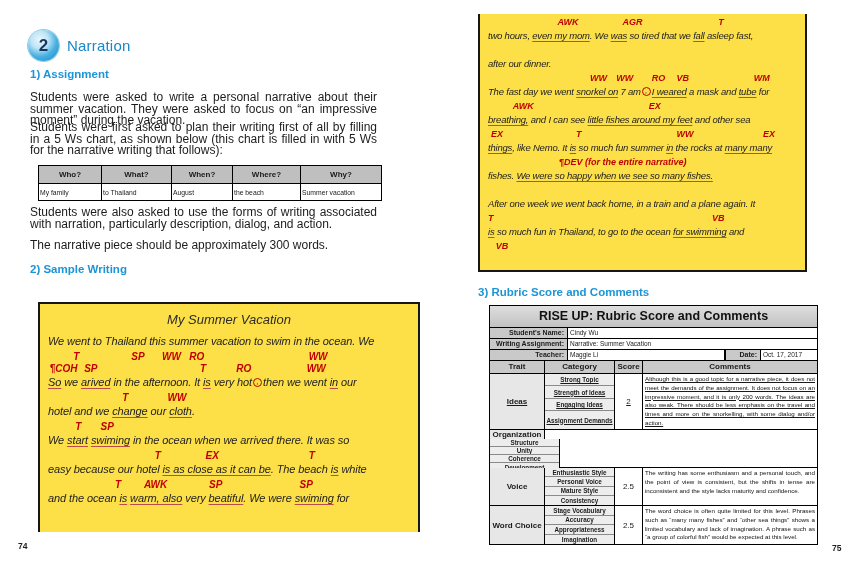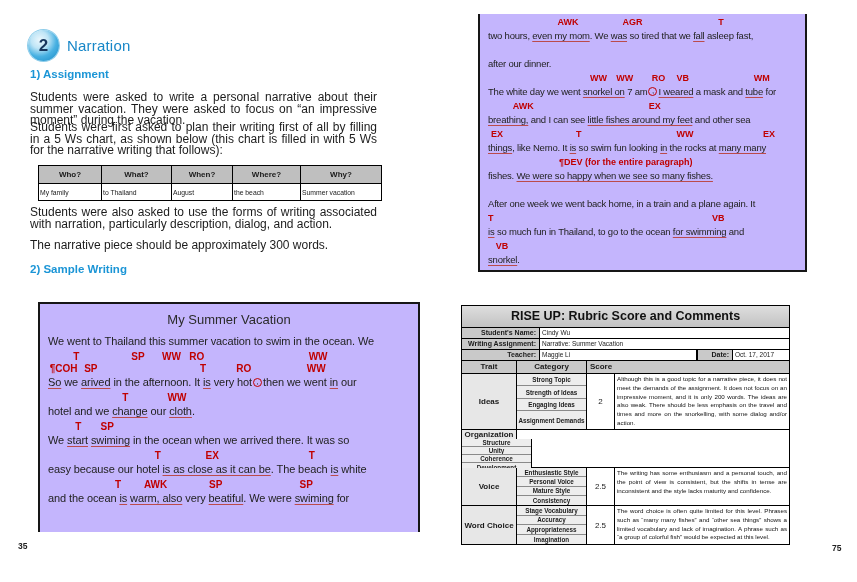--- a/index.html
+++ b/index.html
@@ -27,39 +27,39 @@
   #p1{top:92px;} #p2{top:122px;} #p3{top:207px;} #p4{top:240px;}
 
   
   .fivews{position:absolute;left:38px;top:165px;width:328px;border-collapse:collapse;table-layout:fixed;}
   .fivews th,.fivews td{border:1px solid #000;overflow:hidden;}
   .fivews th{background:#bfbfbf;font-size:8px;height:15px;font-weight:bold;}
   .fivews td{font-size:6.8px;height:14px;background:#fff;}
   .fivews .cw0{width:60px}.fivews .cw1{width:67px}.fivews .cw2{width:58px}.fivews .cw3{width:65px}.fivews .cw4{width:78px}
 
   
-  .wbox{position:absolute;background:#c4b5fd;border:2.5px solid #161616;}
+  .wbox{position:absolute;background:#fde047;border:2.5px solid #161616;font-style:italic;}
   #boxL{left:38px;top:302px;width:382px;height:230px;border-bottom:none;padding:5px 8px 0 8px;box-sizing:border-box;}
   #boxR{left:45px;top:14px;width:329px;height:258px;border-top:none;padding:2px 8px 0 8px;box-sizing:border-box;}
   .wtitle{height:24px;line-height:22px;text-align:center;font-size:13px;color:#2b2b2b;}
   .wlines{position:relative;}
   .text-line{white-space:nowrap;color:#222;}
   #boxL .text-line{height:17px;line-height:17px;font-size:11px;letter-spacing:-.1px;}
   #boxR .text-line{height:16px;line-height:16px;font-size:9.5px;letter-spacing:-.2px;}
   .ann-row{position:relative;height:12px;}
   .ann{position:absolute;top:1px;font-weight:bold;color:var(--annred,#c00000);white-space:nowrap;}
   #boxL .ann{font-size:10px;}
   #boxR .ann{font-size:9px;}
   .line-gap{height:12px;}
   .u{text-decoration:underline;text-decoration-color:var(--undred,#bb4b4b);text-underline-offset:2px;text-decoration-thickness:1px;}
   .circ{display:inline-block;box-sizing:border-box;width:9px;height:9px;border:1.5px solid var(--annred,#c00000);
     border-radius:50%;font-size:8px;line-height:6px;text-align:center;vertical-align:-1px;margin:0 1px;color:#222;overflow:hidden;}
 
   
-  .rubric{position:absolute;left:28px;top:305px;width:329px;border:1.5px solid #000;box-sizing:border-box;background:#fff;}
+  .rubric{position:absolute;left:56px;top:305px;width:329px;border:1.5px solid #000;box-sizing:border-box;background:#fff;}
   .rTitle{height:21px;line-height:21px;text-align:center;font-weight:bold;font-size:12.5px;color:#111;
     background:linear-gradient(#dedede,#c2c2c2);border-bottom:1px solid #000;}
   .rRow{display:flex;border-bottom:1px solid #000;}
   .rInfo{height:10px;}
   .rLabel{background:var(--tgray,#c9c9c9);font-weight:bold;font-size:7px;line-height:10px;text-align:right;
     padding-right:3px;border-right:1px solid #000;box-sizing:border-box;overflow:hidden;}
   .rVal{background:#fff;font-size:6.5px;line-height:10px;padding-left:2px;overflow:hidden;white-space:nowrap;}
   .lw{width:78px;flex:none;} .fv{flex:1;} .tv{width:157px;flex:none;border-right:1px solid #000;box-sizing:border-box;}
   .dw{width:36px;flex:none;border-left:1px solid #000;}
   .rHead{height:12px;background:var(--tgray,#c9c9c9);}
@@ -68,21 +68,21 @@
   .w1{width:55px;flex:none;} .w2{width:70px;flex:none;} .w3{width:28px;flex:none;} .w4{flex:1;}
   .tRow:last-child{border-bottom:none;}
   .tName{background:#e7e7e7;font-weight:bold;font-size:8px;display:flex;align-items:center;justify-content:center;
     text-align:center;border-right:1px solid #000;box-sizing:border-box;}
   .tCats{display:grid;border-right:1px solid #000;box-sizing:border-box;}
   .cat{background:#ededed;font-weight:bold;font-size:6.3px;display:flex;align-items:center;justify-content:center;
     text-align:center;border-bottom:1px solid #8a8a8a;overflow:hidden;}
   .cat:last-child{border-bottom:none;}
   .tScore{background:#fff;font-size:8px;display:flex;align-items:center;justify-content:center;border-right:1px solid #000;box-sizing:border-box;}
   .tComment{background:#fff;font-size:6.2px;line-height:8.8px;padding:1px 2px;text-align:justify;overflow:hidden;color:#111;}
-  .hIdeas{height:55px;} .hOrg{height:37px;flex-direction:column;} .hVoice{height:37px;} .hWC{height:38px;}
+  .hIdeas{height:55px;text-decoration:underline;} .hOrg{height:37px;flex-direction:column;} .hVoice{height:37px;} .hWC{height:38px;}
   .ideasCats{grid-template-rows:1fr 1fr 1fr 1.45fr;}
   .evenCats{grid-template-rows:1fr 1fr 1fr 1fr;}
 
   .pageno{position:absolute;font-weight:bold;font-size:8.5px;color:#222;}
   #pnL{left:18px;top:541px;}
   #pnR{left:399px;top:543px;}
 </style>
 </head>
 <body>
 
@@ -164,72 +164,72 @@
           <div class="ann-row">
             <span class="ann" style="left: 18.5%;">T</span>
             <span class="ann" style="left: 26.5%;">AWK</span>
             <span class="ann" style="left: 44.5%;">SP</span>
             <span class="ann" style="left: 69.5%;">SP</span>
           </div>
           <div class="text-line"><span>and the ocean </span><span class="u">is</span><span> </span><span class="u">warm, also</span><span> very </span><span class="u">beatiful</span><span>. We were </span><span class="u">swiming</span><span> for</span></div>
         </div>
     </div>
 
-    <div class="pageno" id="pnL">35</div>
+    <div class="pageno" id="pnL">74</div>
   </section>
 
   <section class="pg" id="pgR">
     <div class="wbox" id="boxR">
       <div class="wlines">
           <div class="ann-row">
             <span class="ann" style="left: 22.5%;">AWK</span>
             <span class="ann" style="left: 43.5%;">AGR</span>
             <span class="ann" style="left: 74.5%;">T</span>
           </div>
           <div class="text-line"><span>two hours, </span><span class="u">even my mom</span><span>. We </span><span class="u">was</span><span> so tired that we </span><span class="u">fall</span><span> asleep fast,</span></div>
           <div class="line-gap"></div>
           <div class="text-line"><span>after our dinner.</span></div>
           <div class="ann-row">
             <span class="ann" style="left: 33%;">WW</span>
             <span class="ann" style="left: 41.5%;">WW</span>
             <span class="ann" style="left: 53%;">RO</span>
             <span class="ann" style="left: 61%;">VB</span>
             <span class="ann" style="left: 86%;">WM</span>
           </div>
-          <div class="text-line"><span>The white day we went </span><span class="u">snorkel on</span><span> 7 am</span><span class="circ">,</span><span class="u">I weared</span><span> a mask and </span><span class="u">tube</span><span> for</span></div>
+          <div class="text-line"><span>The fast day we went </span><span class="u">snorkel on</span><span> 7 am</span><span class="circ">,</span><span class="u">I weared</span><span> a mask and </span><span class="u">tube</span><span> for</span></div>
           <div class="ann-row">
             <span class="ann" style="left: 8%;">AWK</span>
             <span class="ann" style="left: 52%;">EX</span>
           </div>
           <div class="text-line"><span class="u">breathing,</span><span> and I can see </span><span class="u">little fishes around my feet</span><span> and other sea</span></div>
           <div class="ann-row">
             <span class="ann" style="left: 1%;">EX</span>
             <span class="ann" style="left: 28.5%;">T</span>
             <span class="ann" style="left: 61%;">WW</span>
             <span class="ann" style="left: 89%;">EX</span>
           </div>
-          <div class="text-line"><span class="u">things</span><span>, like Nemo. It </span><span class="u">is</span><span> so swim fun looking </span><span class="u">in</span><span> the rocks at </span><span class="u">many many</span></div>
-          <div class="ann-row">
-            <span class="ann" style="left: 23%;">¶DEV (for the entire paragraph)</span>
+          <div class="text-line"><span class="u">things</span><span>, like Nemo. It </span><span class="u">is</span><span> so much fun summer </span><span class="u">in</span><span> the rocks at </span><span class="u">many many</span></div>
+          <div class="ann-row">
+            <span class="ann" style="left: 23%;">¶DEV (for the entire narrative)</span>
           </div>
           <div class="text-line"><span>fishes. </span><span class="u">We were so happy when we see so many fishes.</span></div>
           <div class="line-gap"></div>
           <div class="text-line"><span>After one week we went back home, in a train and a plane again. It</span></div>
           <div class="ann-row">
             <span class="ann" style="left: 0%;">T</span>
             <span class="ann" style="left: 72.5%;">VB</span>
           </div>
           <div class="text-line"><span class="u">is</span><span> so much fun in Thailand, to go to the ocean </span><span class="u">for swimming</span><span> and</span></div>
           <div class="ann-row">
             <span class="ann" style="left: 2.5%;">VB</span>
           </div>
-          <div class="text-line"><span class="u">snorkel</span><span>.</span></div>
         </div>
     </div>
 
+    <div class="h2" id="hRubric">3) Rubric Score and Comments</div>
 
     <div class="rubric">
       <div class="rTitle">RISE UP: Rubric Score and Comments</div>
 
       <div class="rRow rInfo">
         <div class="rLabel lw">Student's Name:</div>
         <div class="rVal fv">Cindy Wu</div>
       </div>
       <div class="rRow rInfo">
         <div class="rLabel lw">Writing Assignment:</div>
@@ -239,20 +239,21 @@
         <div class="rLabel lw">Teacher:</div>
         <div class="rVal tv">Maggie Li</div>
         <div class="rLabel dw">Date:</div>
         <div class="rVal fv">Oct. 17, 2017</div>
       </div>
 
       <div class="rRow rHead">
         <div class="hc w1">Trait</div>
         <div class="hc w2">Category</div>
         <div class="hc w3">Score</div>
+        <div class="hc w4">Comments</div>
       </div>
 
       <div class="rRow tRow hIdeas">
         <div class="tName w1">Ideas</div>
         <div class="tCats w2 ideasCats">
           <div class="cat">Strong Topic</div>
           <div class="cat">Strength of Ideas</div>
           <div class="cat">Engaging Ideas</div>
           <div class="cat">Assignment Demands</div>
         </div>

